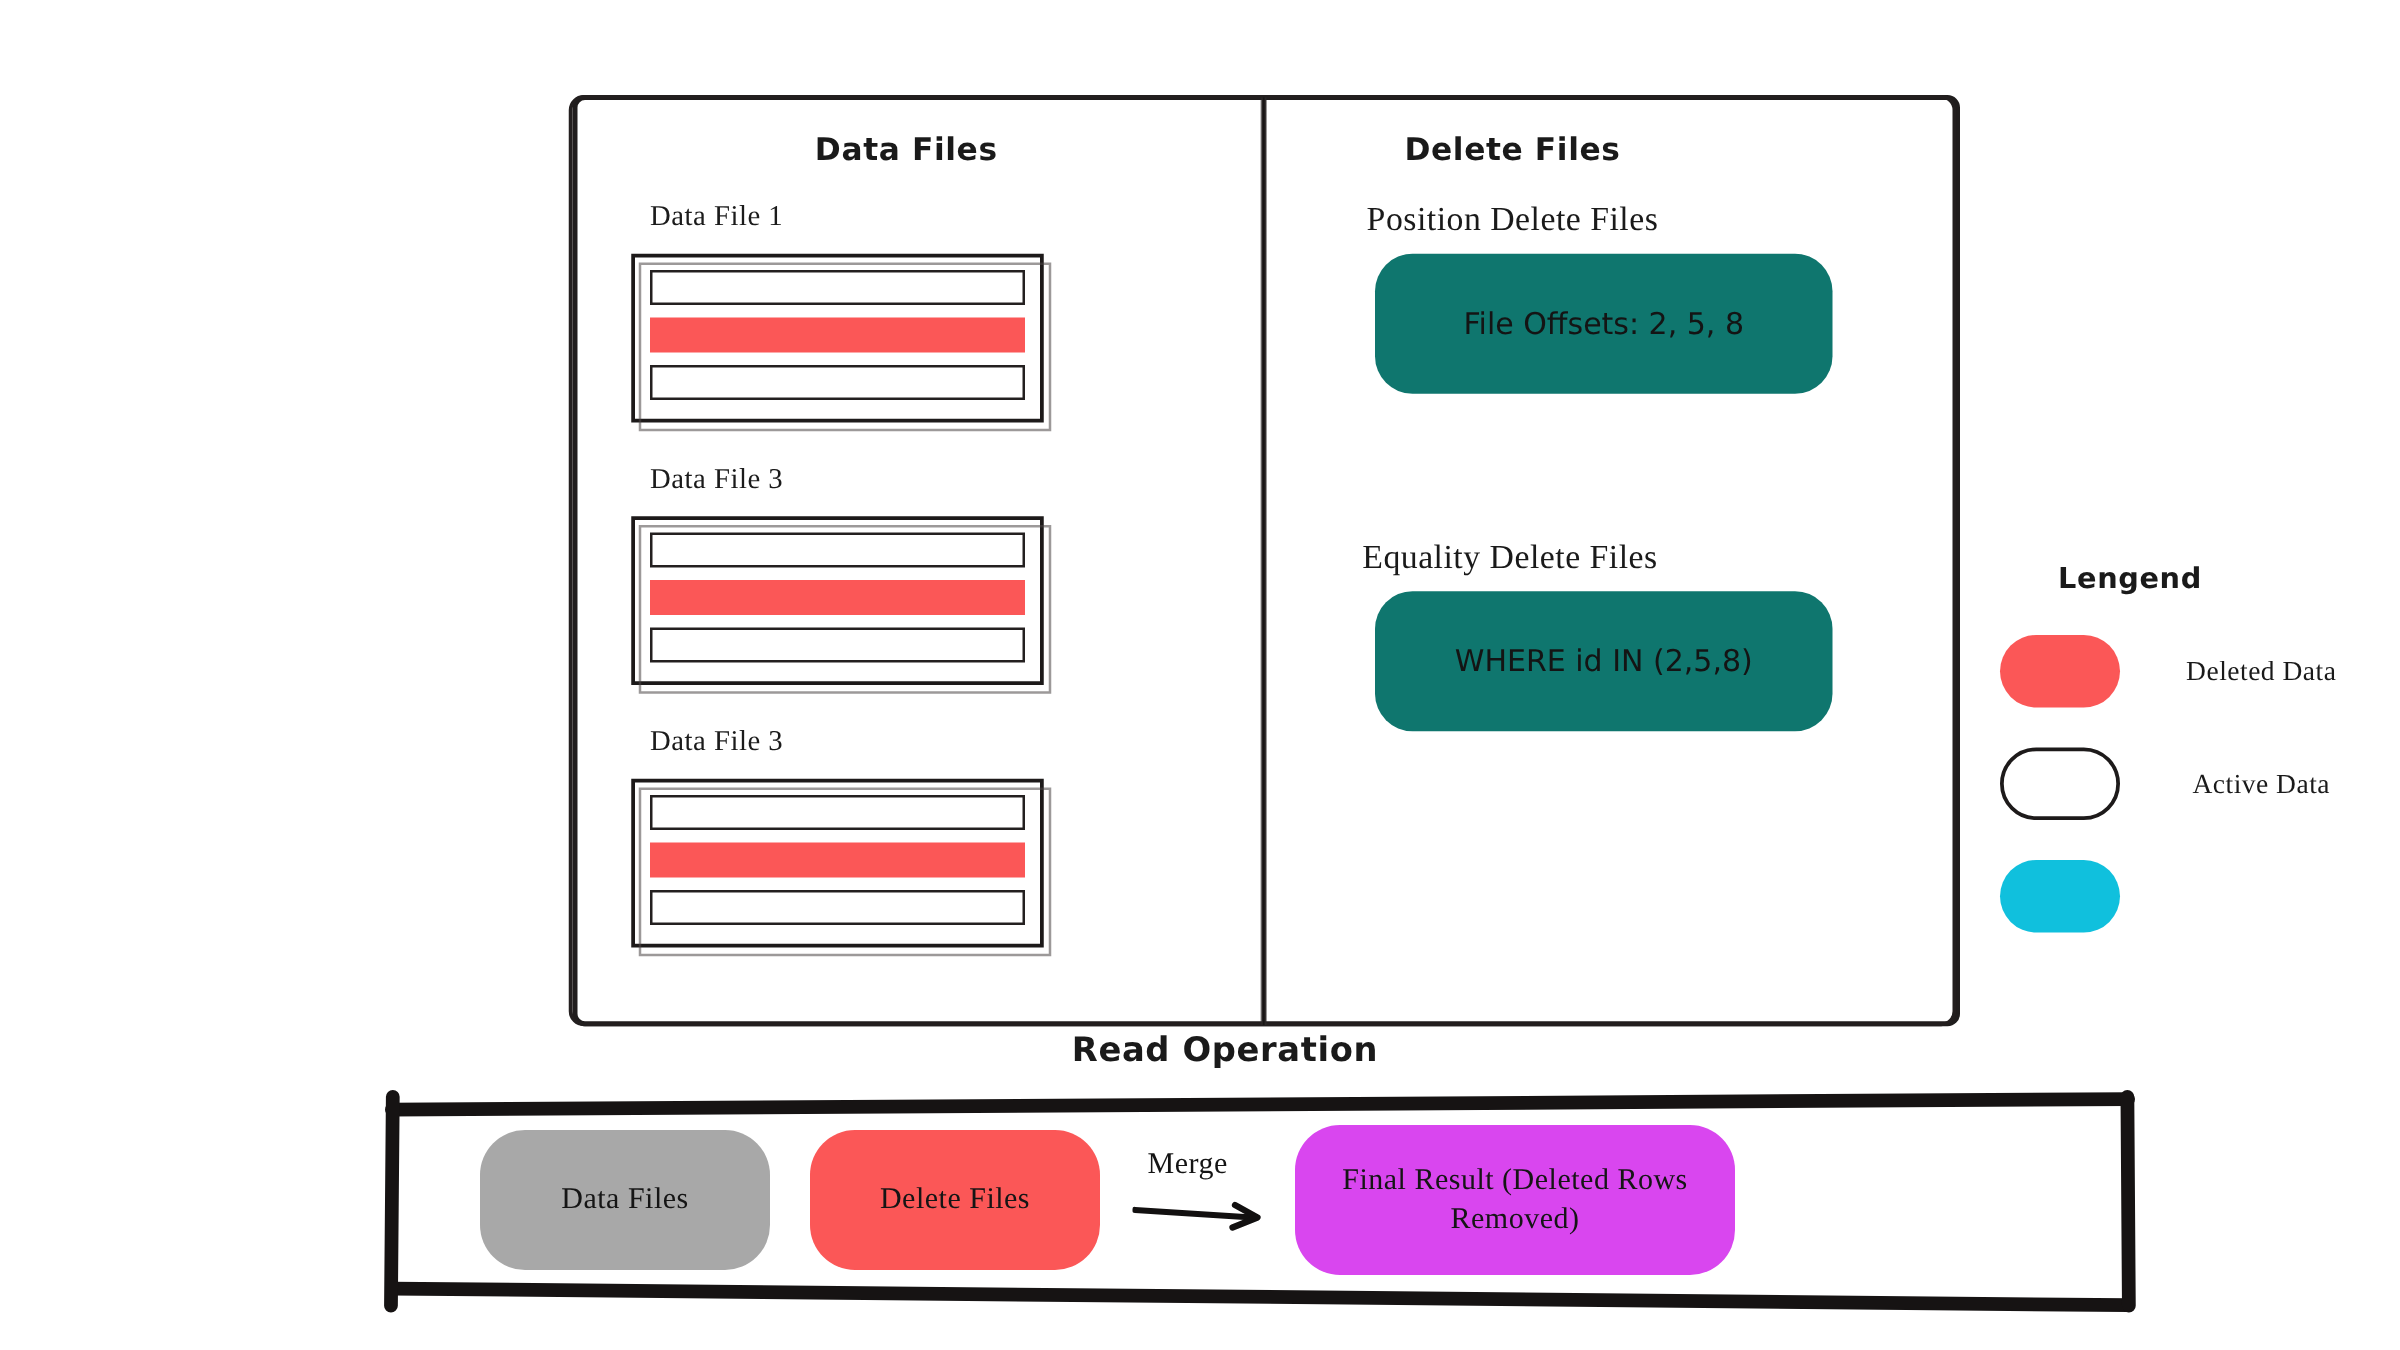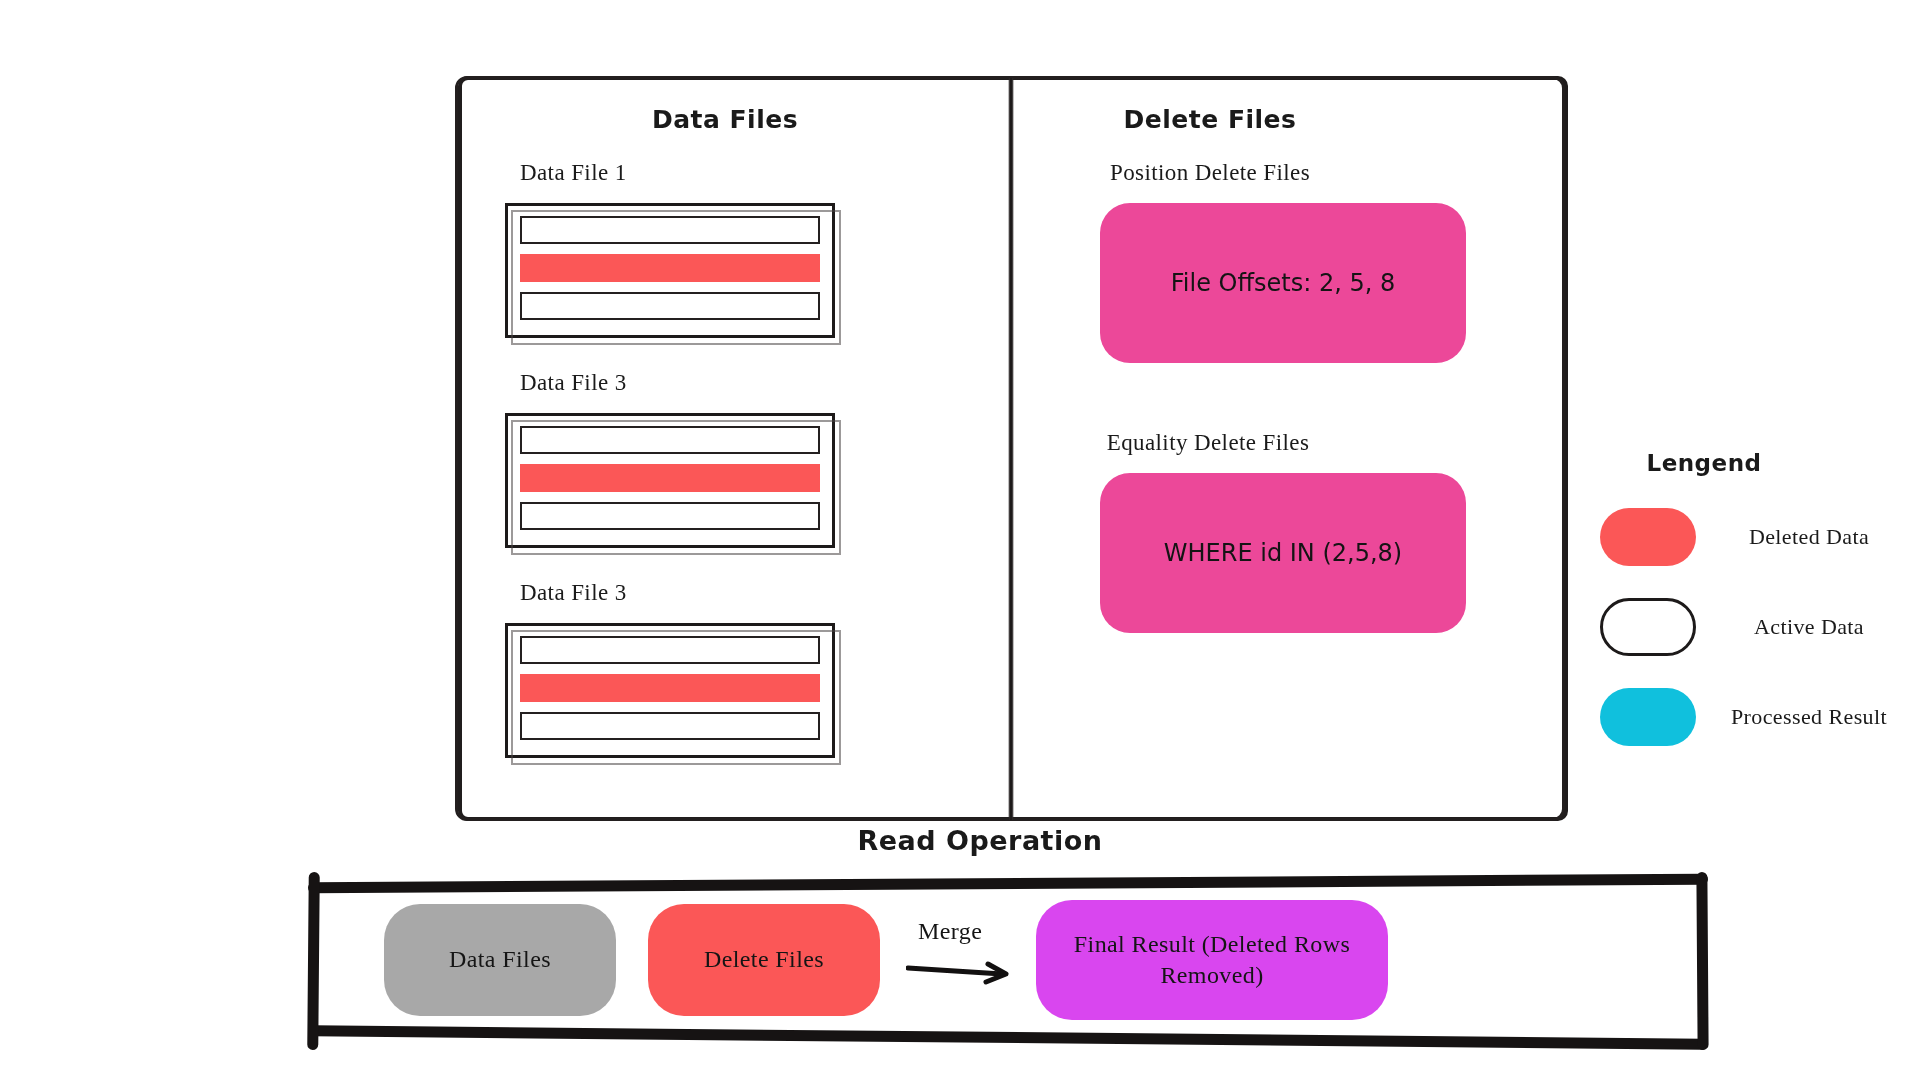--- a/index.html
+++ b/index.html
@@ -117,29 +117,29 @@
   }
   .row.deleted {
     background: #fb5757;
     border: none;
   }
   .row:last-child { margin-bottom: 0; }
 
   
   .delete-sub-label {
     position: absolute;
-    font-size: 23px;
+    font-size: 27px;
     text-align: center;
     width: 400px;
   }
   .delete-pill {
     position: absolute;
     width: 366px;
-    height: 160px;
-    background: #ec4899;
+    height: 112px;
+    background: #0f766e;
     border-radius: 30px;
     display: flex;
     align-items: center;
     justify-content: center;
     font-size: 24px;
     color: #141414;
     text-align: center;
     box-sizing: border-box;
     padding: 0 18px;
   }
@@ -296,21 +296,20 @@
     <div class="legend-label sketch">Deleted Data</div>
   </div>
 
   <div class="legend-row">
     <div class="legend-swatch active"></div>
     <div class="legend-label sketch">Active Data</div>
   </div>
 
   <div class="legend-row">
     <div class="legend-swatch processed"></div>
-    <div class="legend-label sketch">Processed Result</div>
   </div>
 </div>
 
 <div id="read-operation-title" class="sketch-bold">Read Operation</div>
 
 <div id="read-operation-box">
   <div class="frame-top"></div>
   <div class="frame-bottom"></div>
   <div class="frame-left"></div>
   <div class="frame-right"></div>

